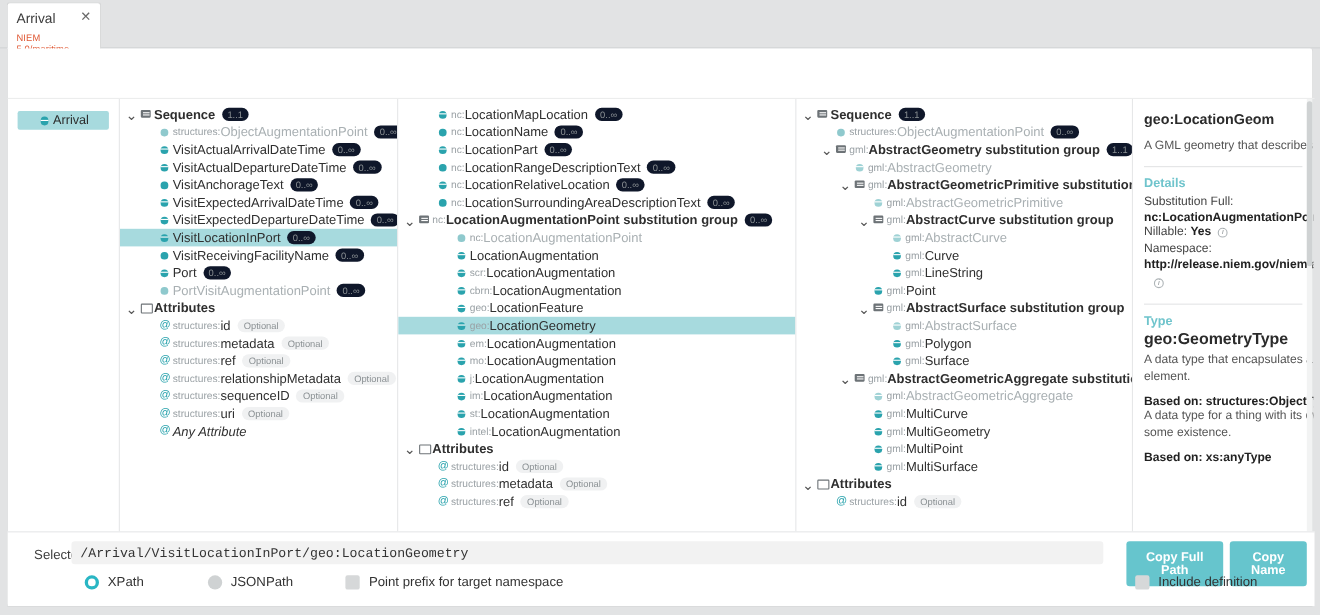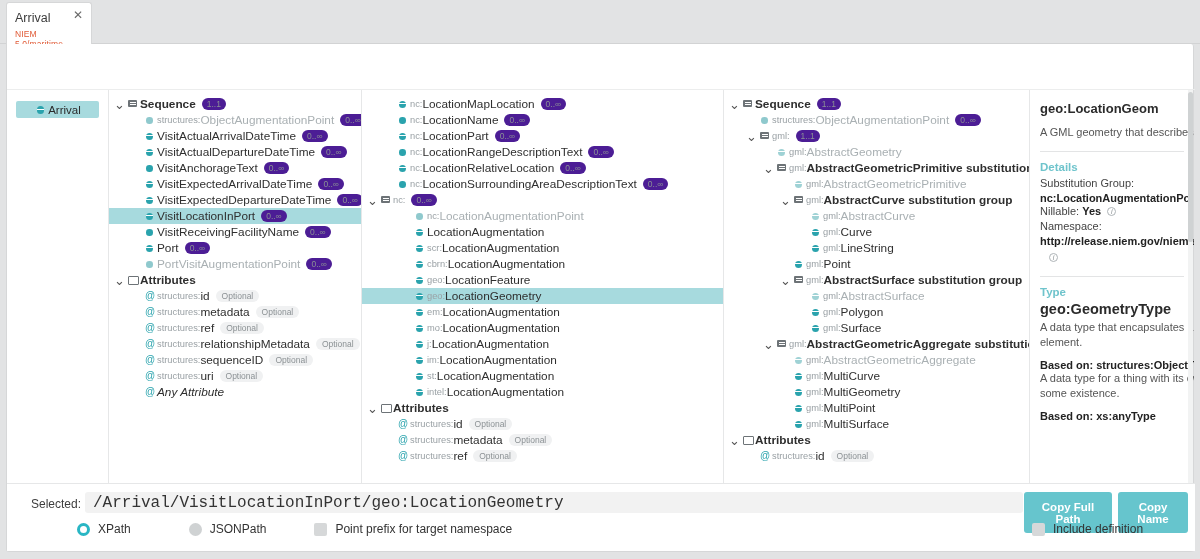--- a/index.html
+++ b/index.html
@@ -152,21 +152,21 @@
     line-height: 16px; font-family: "Liberation Sans", sans-serif;
   }
 
   .pfx { color: #9aa1a5; font-size: 9.3px; }
   .lbl { color: #2f2f2f; }
   .lbl.b { font-weight: bold; }
   .lbl.i { font-style: italic; }
   .lbl.dim { color: #a9b0b3; }
 
   .card-badge {
-    margin-left: 6px; background: #4c1d95; color: #8b9194;
+    margin-left: 6px; background: #0f172a; color: #8b9194;
     border-radius: 7px; font-size: 8.5px; padding: 1px 5px 1px 5px;
     line-height: 10px;
   }
   .opt-badge {
     margin-left: 6px; background: #f0f1f2; color: #8b9194;
     border-radius: 7px; font-size: 8.5px; padding: 1px 6px;
     line-height: 10px;
   }
 
   
@@ -211,25 +211,25 @@
   
   .bottom {
     position: absolute; left: 0; bottom: 0; width: 1188px; height: 68px;
     border-top: 1px solid #e6e7e8; background: #fff;
   }
   .sel-label {
     position: absolute; left: 24px; top: 13px;
     font-size: 12px; color: #3d3d3d;
   }
   .sel-path {
-    position: absolute; left: 78px; top: 8px;
+    position: absolute; left: 58px; top: 8px;
     width: 938px; height: 21px;
     background: #f2f2f2; border-radius: 3px;
     font-family: "Liberation Mono", monospace;
-    font-size: 16px; color: #333;
+    font-size: 12px; color: #333;
     display: flex; align-items: center; padding-left: 8px;
     white-space: nowrap; overflow: hidden;
   }
   .btn {
     position: absolute; top: 8px; height: 41px;
     background: #66c5cd; color: #fff; border: none; border-radius: 3px;
     font-size: 11.5px; font-weight: bold; cursor: pointer;
     font-family: "Liberation Sans", sans-serif;
   }
   .btn-full { left: 1017px; width: 88px; }
@@ -438,20 +438,21 @@
           <span class="chev blank" style="font-size: 13px; line-height: 9px;">&nbsp;</span>
           <span class="ico ico-dot"></span>
           <span class="pfx">nc:</span>
           <span class="lbl">LocationSurroundingAreaDescriptionText</span>
           <span class="card-badge">0..∞</span>
         </div>
         <div class="row i0">
           <span class="chev" style="font-size: 13px; line-height: 9px;">⌄</span>
           <span class="ico ico-seq"></span>
           <span class="pfx">nc:</span>
+          <span class="lbl b">LocationAugmentationPoint substitution group</span>
           <span class="card-badge">0..∞</span>
         </div>
         <div class="row i2">
           <span class="chev blank" style="font-size: 13px; line-height: 9px;">&nbsp;</span>
           <span class="ico ico-dot dim"></span>
           <span class="pfx">nc:</span>
           <span class="lbl dim">LocationAugmentationPoint</span>
         </div>
         <div class="row i2">
           <span class="chev blank" style="font-size: 13px; line-height: 9px;">&nbsp;</span>
@@ -556,20 +557,21 @@
           <span class="chev blank" style="font-size: 13px; line-height: 9px;">&nbsp;</span>
           <span class="ico ico-dot dim"></span>
           <span class="pfx">structures:</span>
           <span class="lbl dim">ObjectAugmentationPoint</span>
           <span class="card-badge">0..∞</span>
         </div>
         <div class="row i1">
           <span class="chev" style="font-size: 13px; line-height: 9px;">⌄</span>
           <span class="ico ico-seq"></span>
           <span class="pfx">gml:</span>
+          <span class="lbl b">AbstractGeometry substitution group</span>
           <span class="card-badge">1..1</span>
         </div>
         <div class="row i2">
           <span class="chev blank" style="font-size: 13px; line-height: 9px;">&nbsp;</span>
           <span class="ico ico-globe dim"></span>
           <span class="pfx">gml:</span>
           <span class="lbl dim">AbstractGeometry</span>
         </div>
         <div class="row i2">
           <span class="chev" style="font-size: 13px; line-height: 9px;">⌄</span>
@@ -685,21 +687,21 @@
           <span class="lbl">id</span>
           <span class="opt-badge">Optional</span>
         </div>
       </div>
 
     <div class="col col-detail">
       <div class="d-title">geo:LocationGeom</div>
       <div class="d-desc">A GML geometry that describes a</div>
       <div class="d-hr"></div>
       <div class="d-sec">Details</div>
-      <div class="d-line">Substitution Group:</div>
+      <div class="d-line">Substitution Full:</div>
       <div class="d-strong">
         <span>nc:LocationAugmentationPoint</span>
         
       </div>
       <div class="d-line">
         <span>Nillable:</span>
         <b>Yes</b>
         <span class="info-i">i</span>
       </div>
       <div class="d-line">Namespace:</div>

